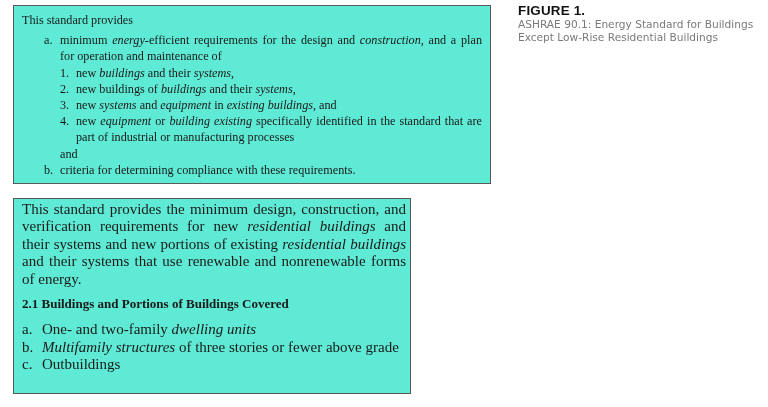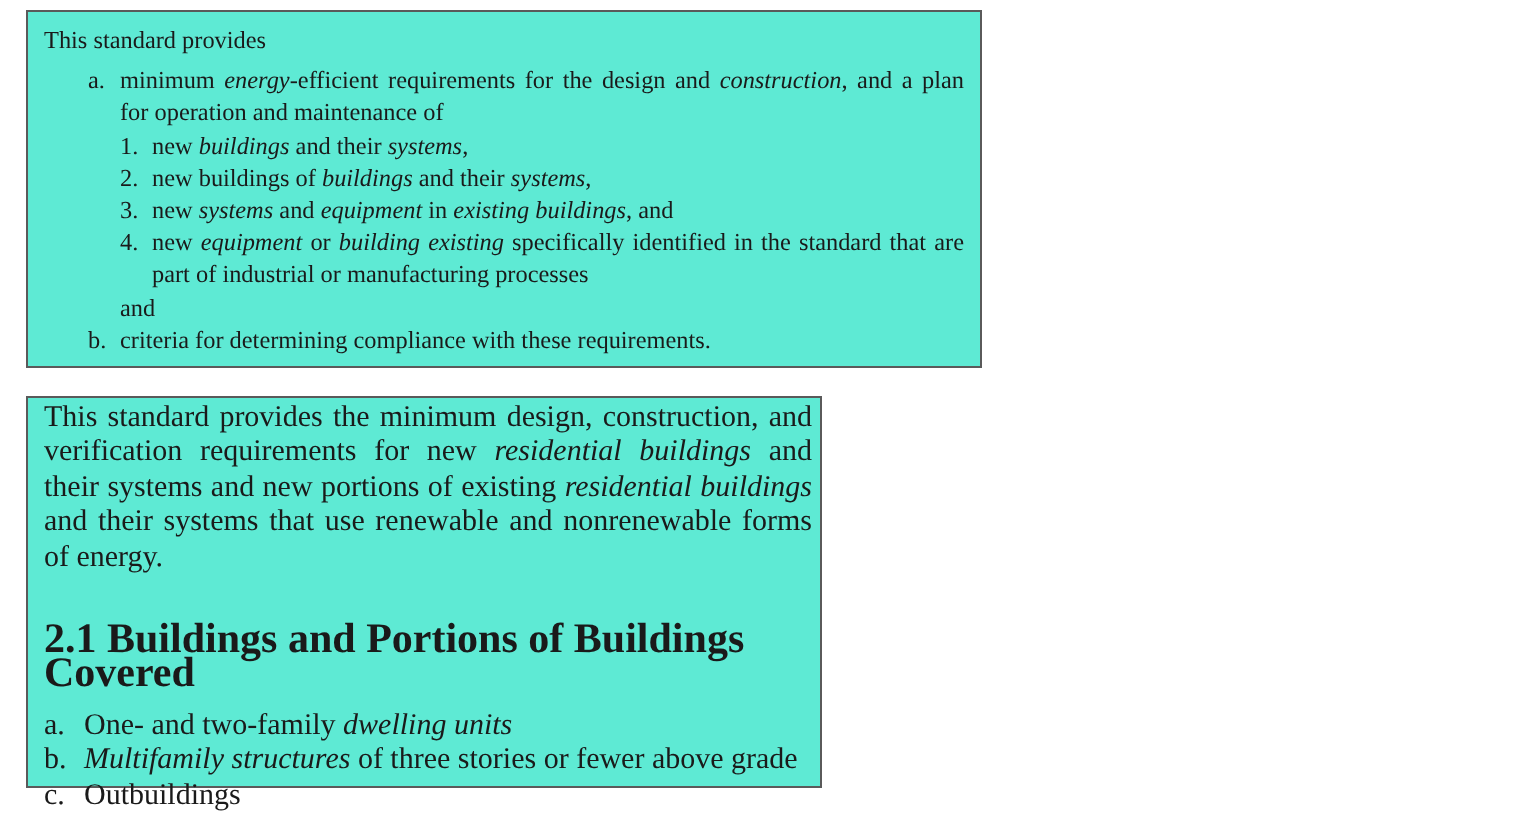--- a/index.html
+++ b/index.html
@@ -14,21 +14,21 @@
     #box2 { left: 13px; top: 198px; width: 398px; height: 196px; padding: 2px 4px 0 8px; font-size: 15px; line-height: 17.4px; }
     .intro { margin: 0 0 4px 0; }
     .lvl1 { display: flex; margin-left: 22px; }
     .lvl1 .lbl { width: 16px; flex: none; }
     .lvl1 .txt { flex: 1; text-align: justify; }
     .lvl2 { display: flex; margin-left: 0; }
     .lvl2 .lbl { width: 16px; flex: none; }
     .lvl2 .txt { flex: 1; text-align: justify; }
     .andline { margin-left: 38px; }
     .para2 { text-align: justify; margin: 0; }
-    .heading2 { font-weight: bold; font-size: 21px; margin: 23px 0 9px 0; }
+    .heading2 { font-weight: bold; font-size: 13px; margin: 7px 0 9px 0; }
     .item2 { display: flex; }
     .item2 .lbl { width: 20px; flex: none; }
     .item2 .txt { flex: 1; text-align: justify; }
     i { }
     .caption {
       position: absolute; font-family: "DejaVu Sans", sans-serif; color: #7a7a7a; font-size: 10.6px; line-height: 13.4px;
     }
     .caption .fig { font-family: "Liberation Sans", sans-serif; font-weight: bold; color: #111; font-size: 13.4px; line-height: 14px; letter-spacing: 0.2px; }
     #cap1 { left: 518px; top: 4px; width: 245px; }
     #cap2 { left: 432px; top: 196px; width: 330px; }
@@ -61,20 +61,22 @@
     </div>
   </div>
   <div class="andline">and</div>
   <div class="lvl1">
     <span class="lbl">b.</span>
     <span class="txt">criteria for determining compliance with these requirements.</span>
   </div>
 </div>
 
 <div class="caption" id="cap1">
+  <div class="fig">FIGURE 1.</div>
+  <div>ASHRAE 90.1:  Energy Standard for Buildings Except Low-Rise Residential Buildings</div>
 </div>
 
 <div class="box" id="box2">
   <p class="para2"><span>This standard provides the minimum design, construction, and verification requirements for new </span><i>residential buildings</i><span> and their systems and new portions of existing </span><i>residential buildings</i><span> and their systems that use renewable and nonrenewable forms of energy.</span></p>
   <div class="heading2">2.1  Buildings and Portions of Buildings Covered</div>
   <div class="item2">
     <span class="lbl">a.</span>
     <span class="txt"><span>One- and two-family </span><i>dwelling units</i><span></span></span>
   </div>
   <div class="item2">

